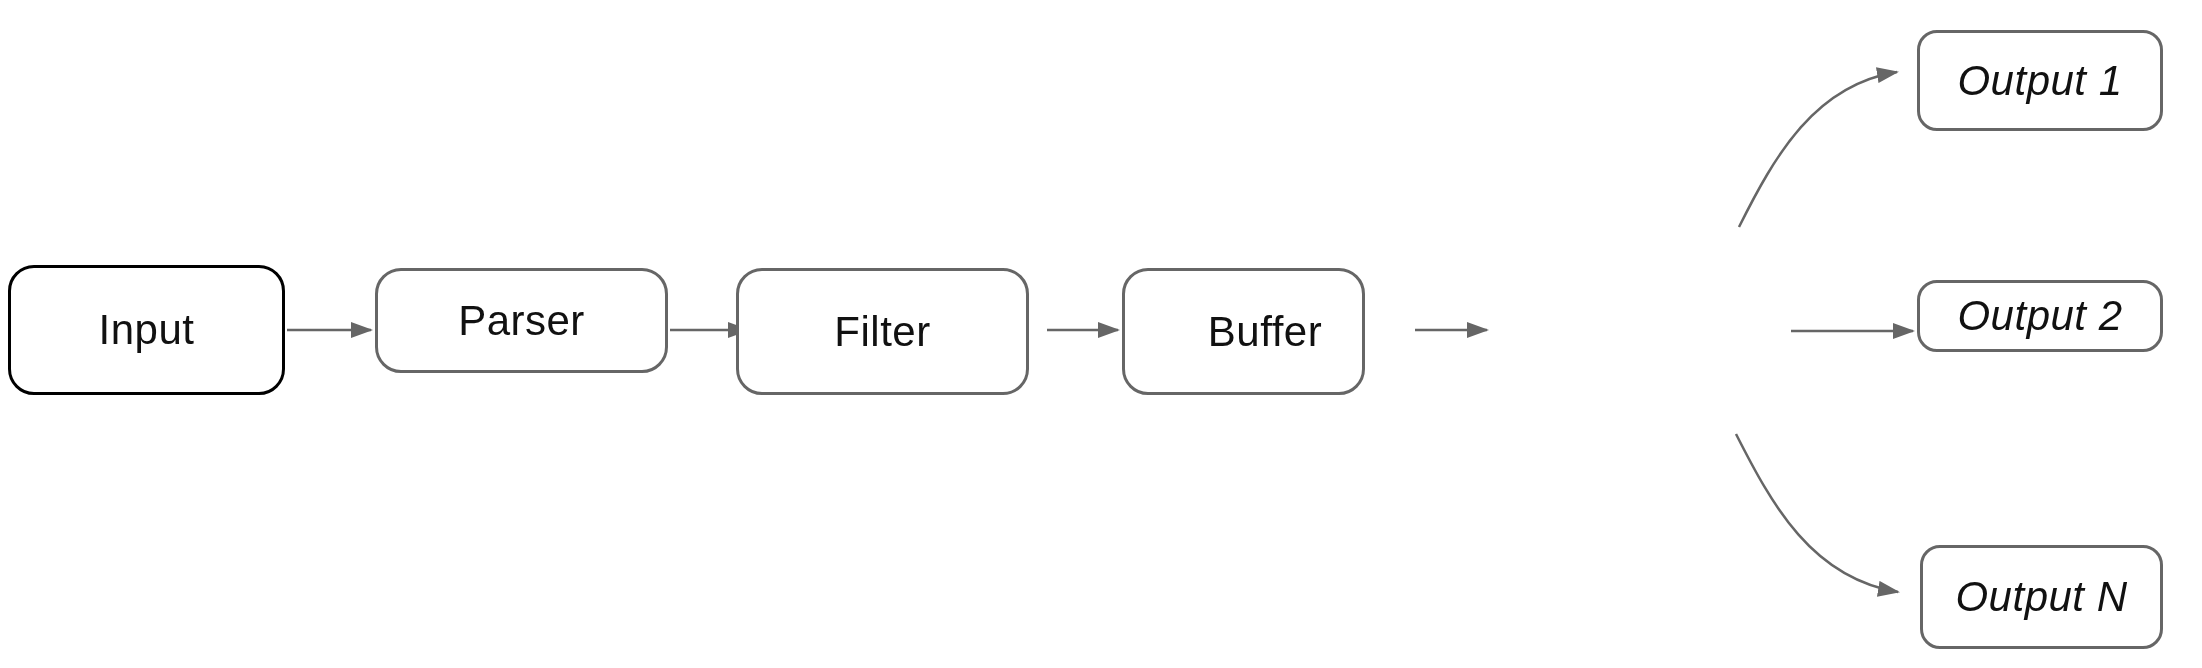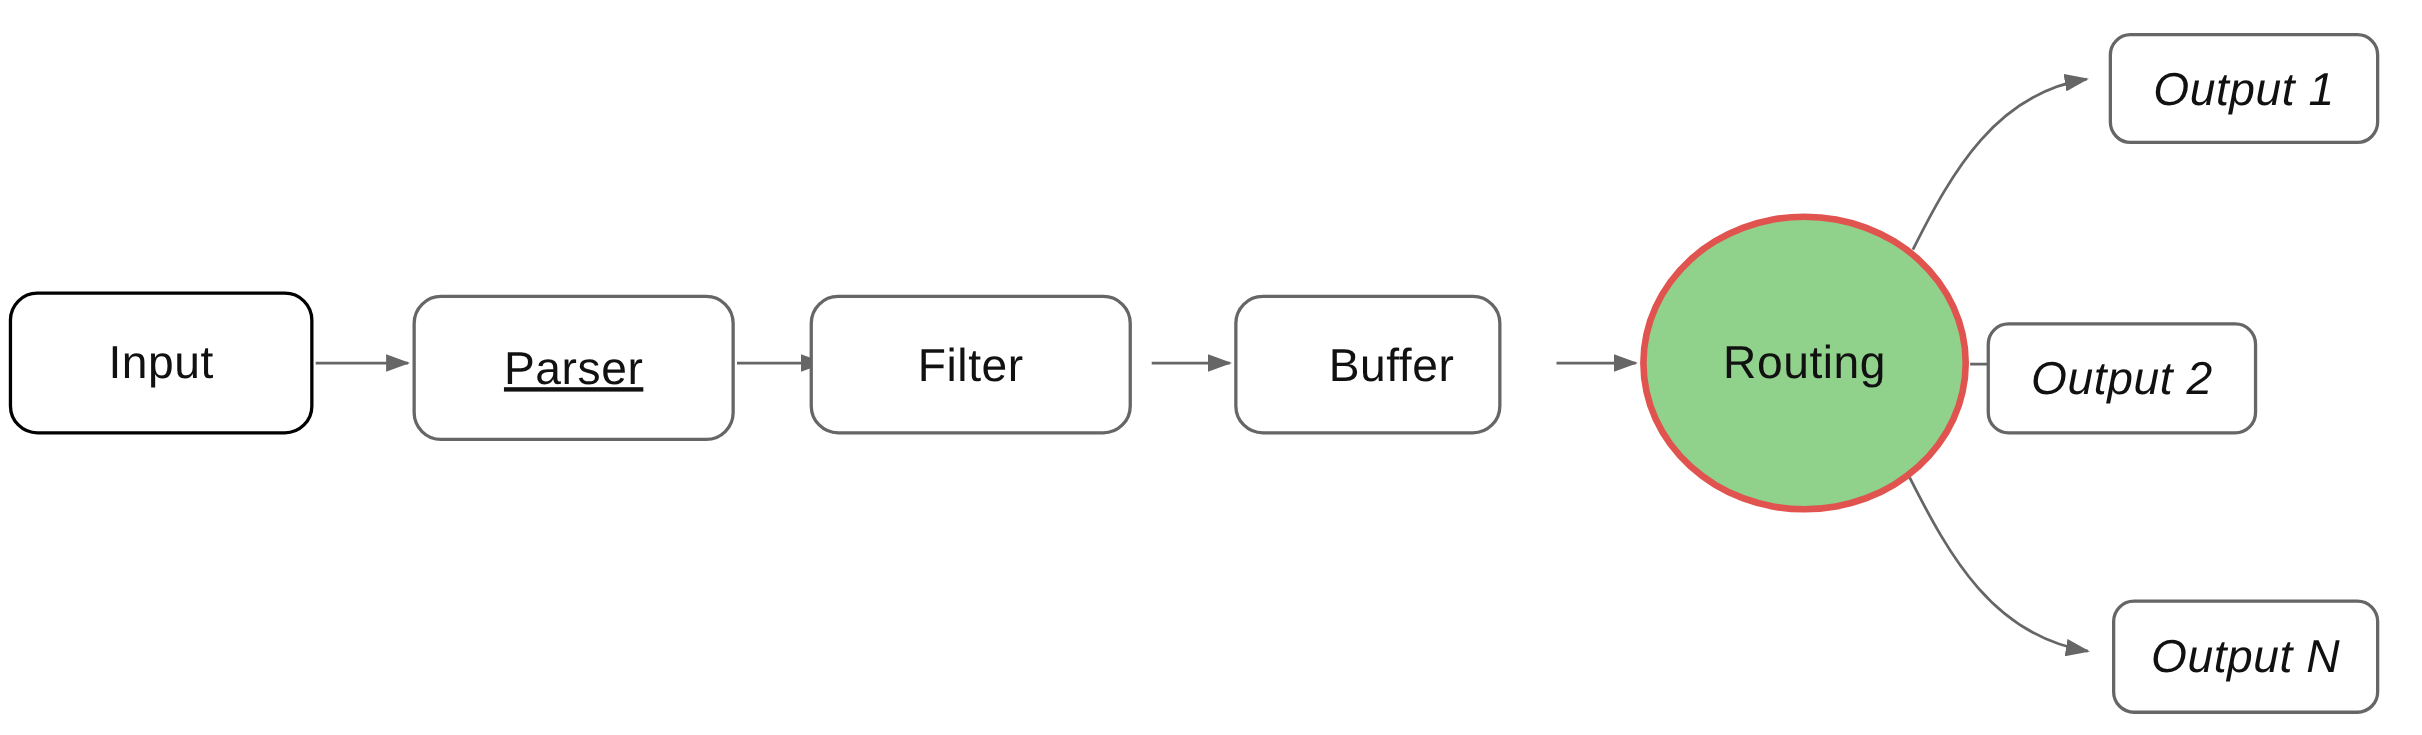--- a/index.html
+++ b/index.html
@@ -55,26 +55,26 @@
     border: 6px solid var(--routing-border);
     border-radius: 50%;
   }
   .out {
     border: 3px solid var(--box-border);
     border-radius: 20px;
     font-style: italic;
   }
   
   .pos-input   { left: 8px;    top: 265px; width: 277px; height: 130px; }
-  .pos-parser  { left: 375px;  top: 268px; width: 293px; height: 133px; text-decoration: underline; }
+  .pos-parser  { left: 375px;  top: 268px; width: 293px; height: 105px; }
   .pos-filter  { left: 736px;  top: 268px; width: 293px; height: 127px; }
   .pos-buffer  { left: 1122px; top: 268px; width: 243px; height: 127px; padding-left: 43px; }
   .pos-routing { left: 1491px; top: 194px; width: 299px; height: 272px; }
   .pos-output1 { left: 1917px; top: 18px;  width: 246px; height: 101px; margin-top: 12px; }
-  .pos-output2 { left: 1806px; top: 280px; width: 246px; height: 102px; margin-top: 13px; }
+  .pos-output2 { left: 1917px; top: 280px; width: 246px; height: 72px; }
   .pos-outputn { left: 1920px; top: 545px; width: 243px; height: 104px; }
 </style>
 </head>
 <body>
 
 <div class="canvas">
 
   <svg class="edges-layer" viewBox="0 0 2202 668" xmlns="http://www.w3.org/2000/svg">
     <defs>
       <marker id="arrowhead" markerUnits="userSpaceOnUse" markerWidth="22" markerHeight="16" refX="20" refY="8" orient="auto">
@@ -99,23 +99,20 @@
   </div>
 
   <div class="node stage pos-filter">
     <span>Filter</span>
   </div>
 
   <div class="node stage pos-buffer">
     <span>Buffer</span>
   </div>
 
-  <div class="node routing pos-routing">
-    <span>Routing</span>
-  </div>
 
   <div class="node out pos-output1">
     <span>Output 1</span>
   </div>
 
   <div class="node out pos-output2">
     <span>Output 2</span>
   </div>
 
   <div class="node out pos-outputn">

